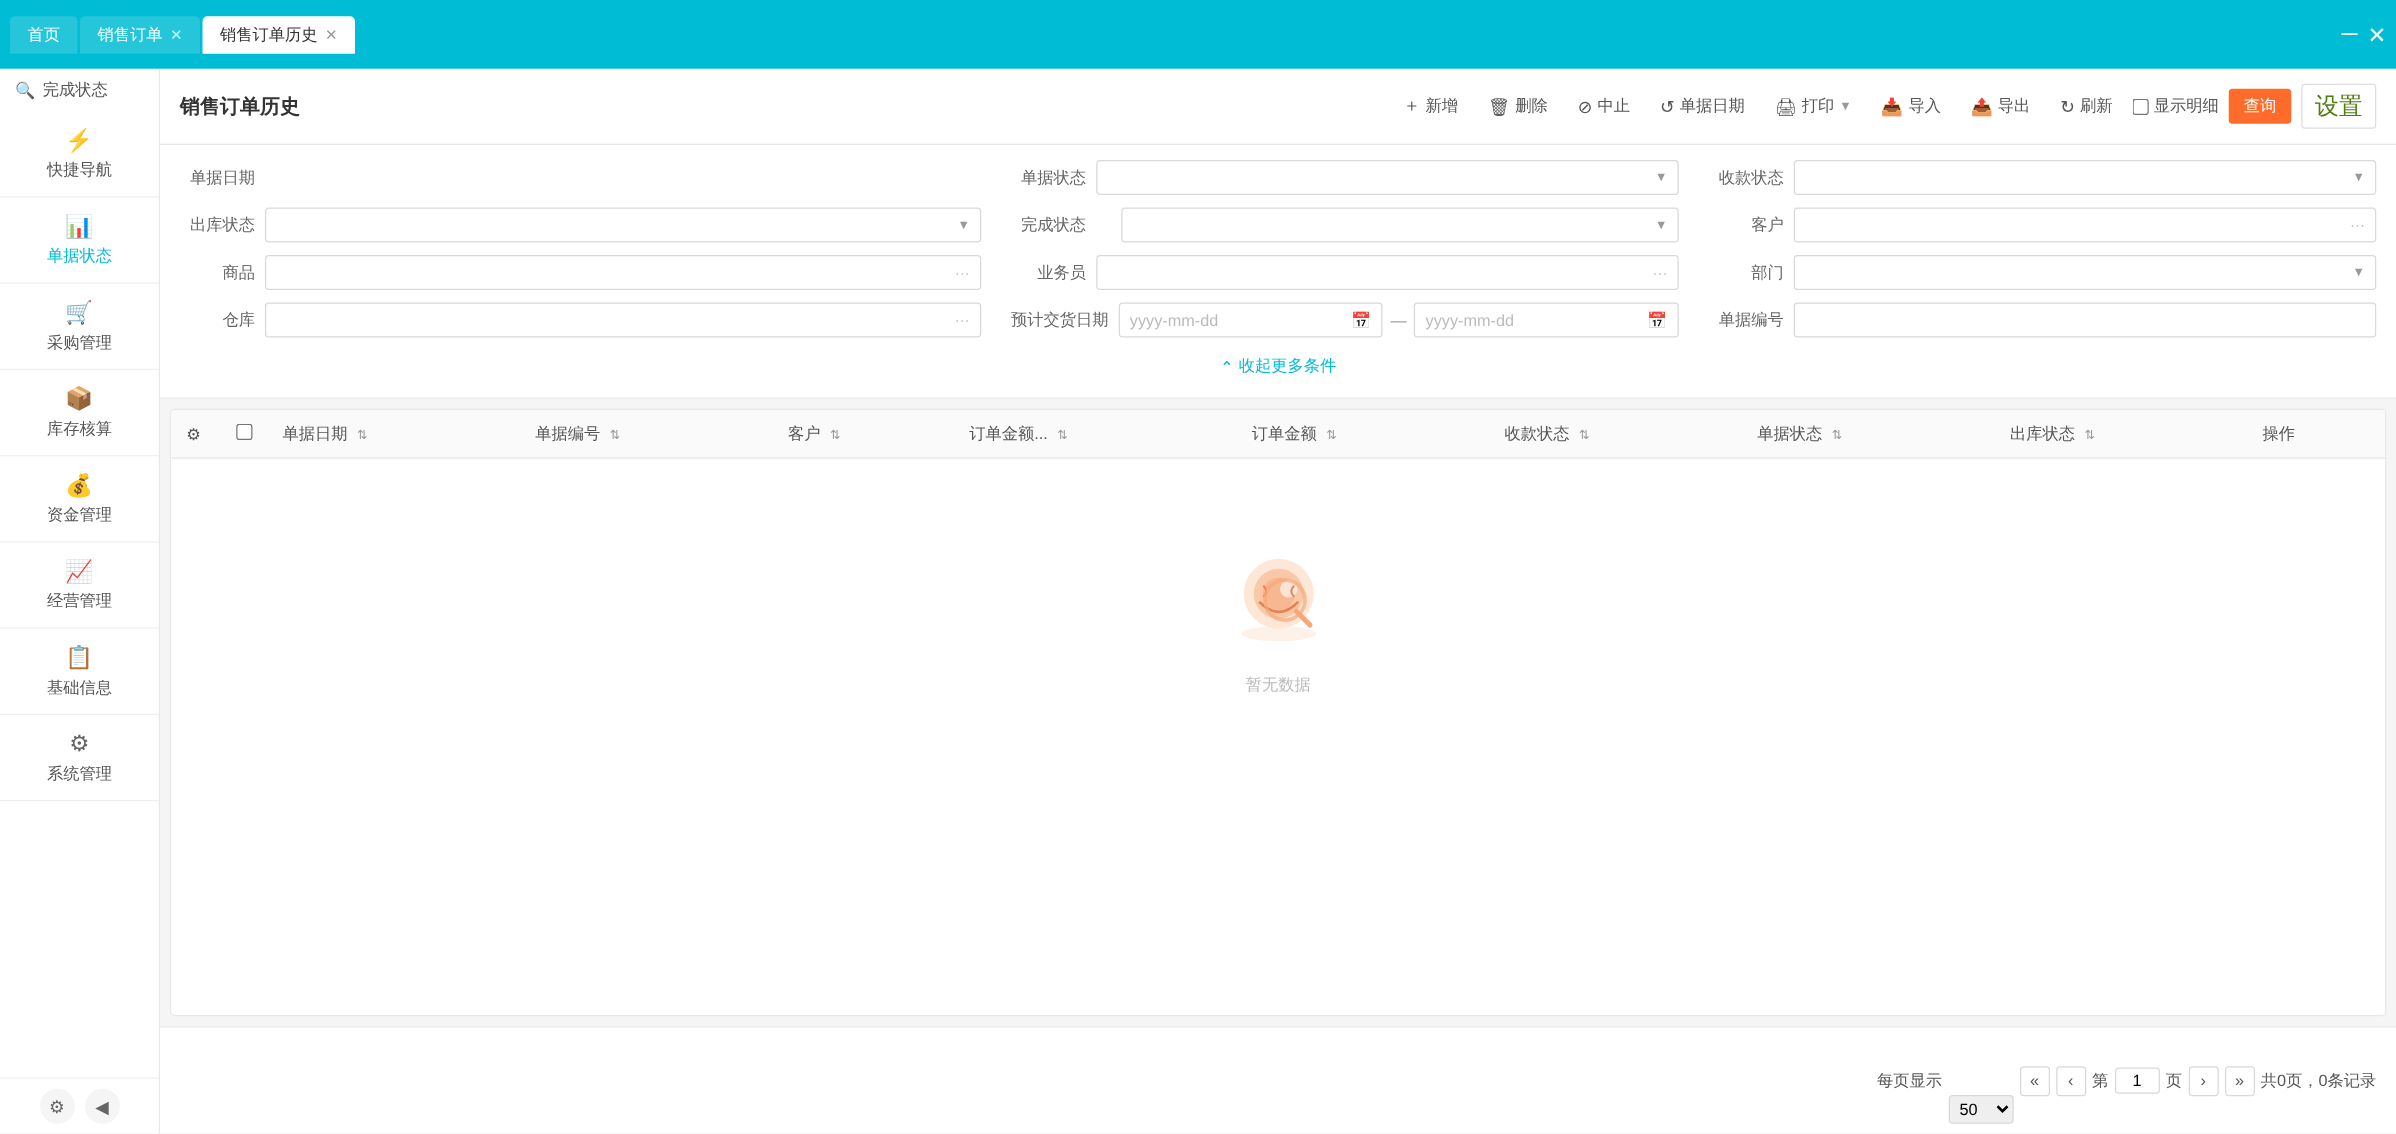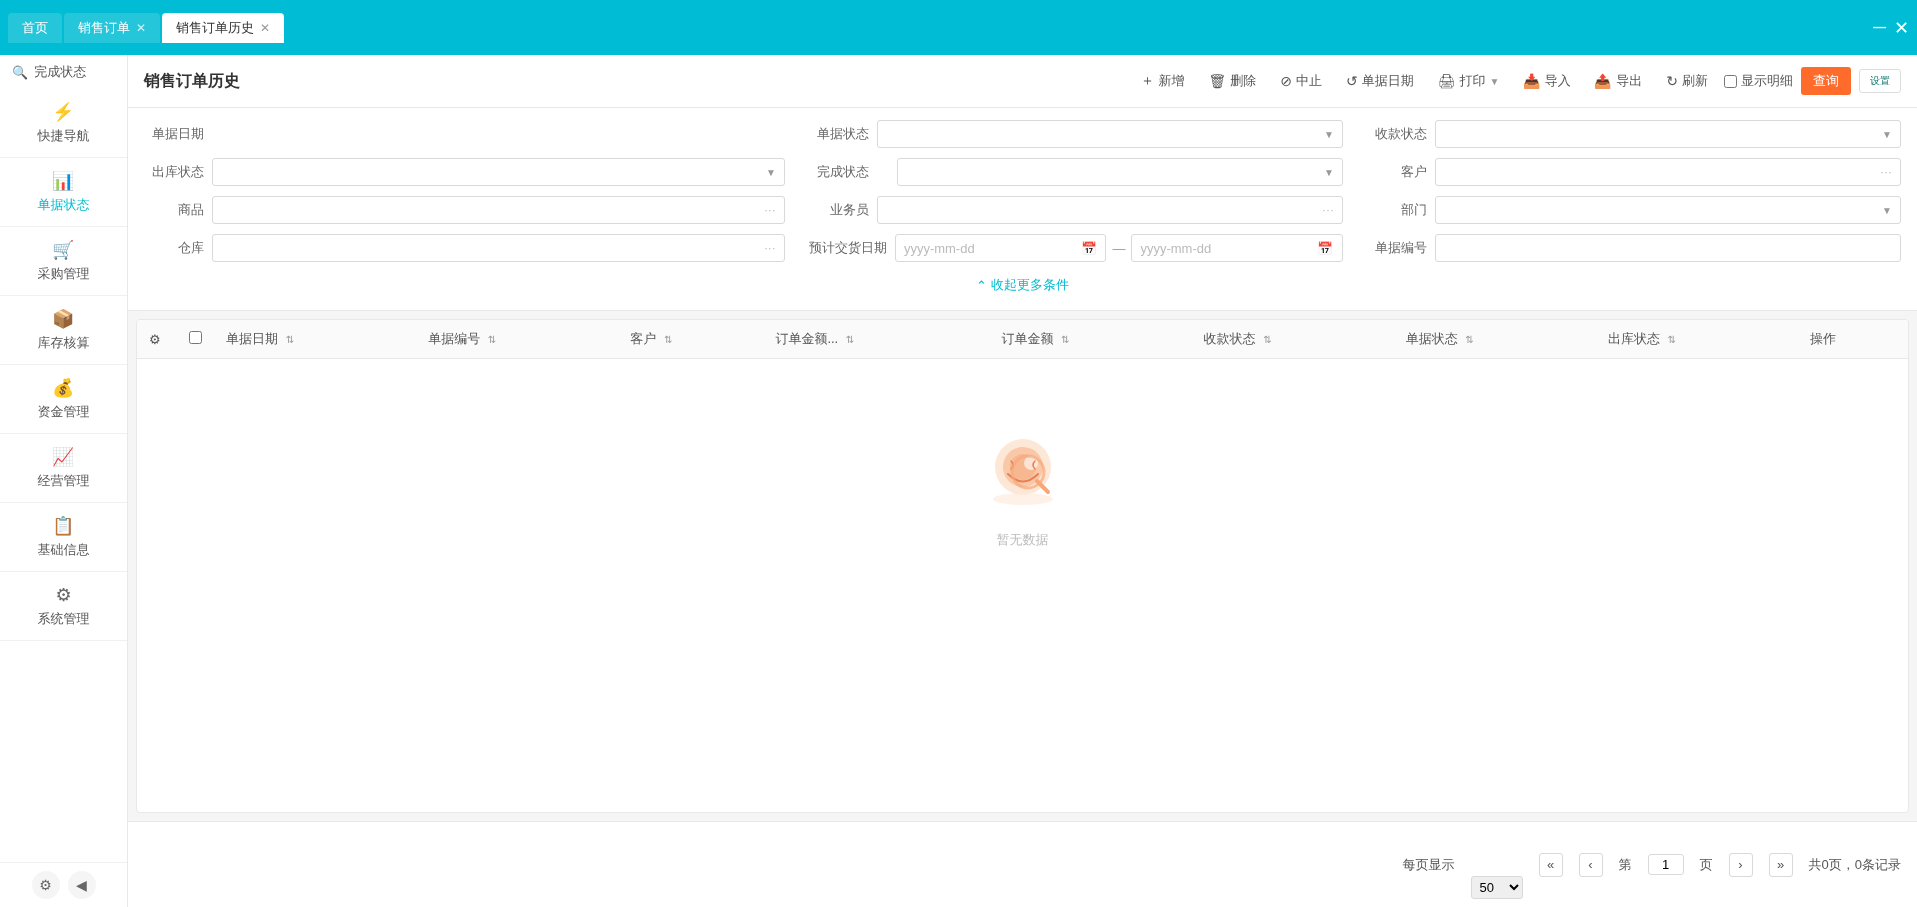--- a/index.html
+++ b/index.html
@@ -300,21 +300,21 @@
     }
 
     
     .pagination-bar {
       display: flex;
       align-items: center;
       justify-content: flex-end;
       padding: 8px 16px;
       background: #fff;
       border-top: 1px solid #e8e8e8;
-      gap: 16px;
+      gap: 5px;
       flex-shrink: 0;
       font-size: 13px;
       color: #555;
     }
     .pagination-bar select {
       border: 1px solid #d9d9d9;
       border-radius: 3px;
       padding: 2px 4px;
       font-size: 13px;
       cursor: pointer;
@@ -451,21 +451,21 @@
         </div>
         <div class="toolbar-btn">
           <span class="btn-icon">↻</span>
           <span>刷新</span>
         </div>
         <div class="display-detail">
           <input type="checkbox" style="">
           <span>显示明细</span>
         </div>
         <div class="toolbar-btn-primary">查询</div>
-        <div style="border:1px solid #ddd;padding:4px 10px;border-radius:3px;cursor:pointer;font-size:10px;color:#0f766e;">设置</div>
+        <div style="border:1px solid #ddd;padding:4px 10px;border-radius:3px;cursor:pointer;font-size:19px;color:#4d7c0f;">设置</div>
       </div>
     </div>
 
     <div class="filter-panel">
 
       <div class="filter-row">
         <div class="filter-item" style="flex:1.2">
           <span class="filter-label">单据日期</span>
         </div>
         <div class="filter-item" style="flex:1; margin-left:24px;">

